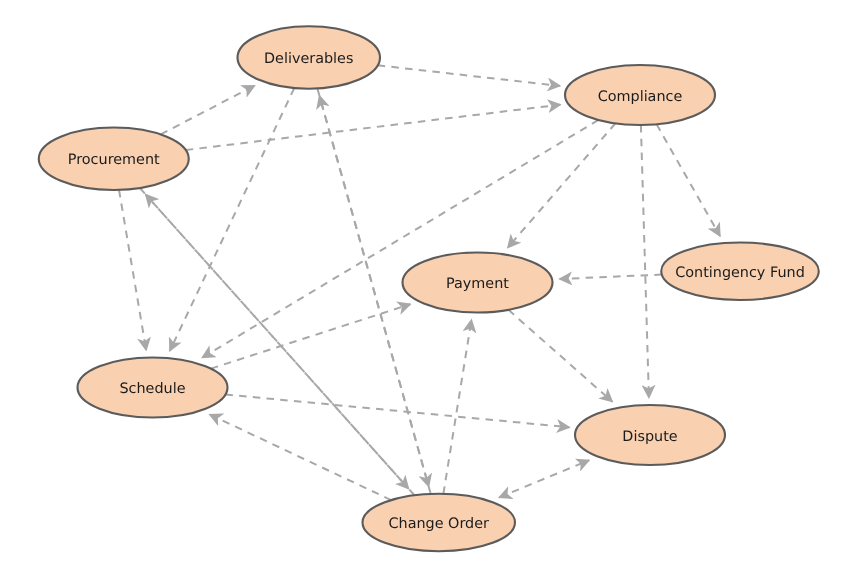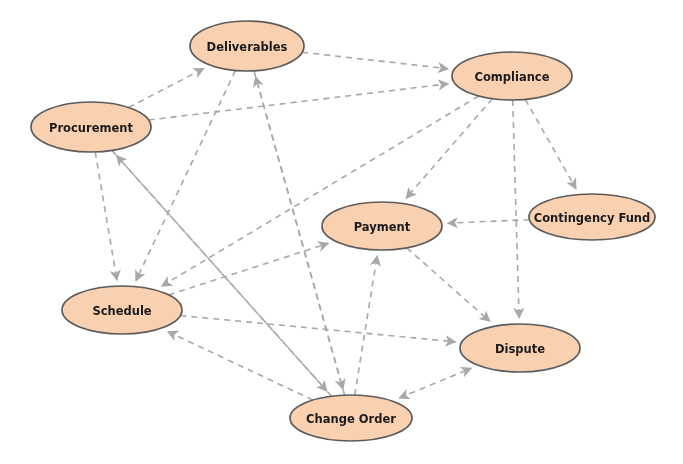--- a/index.html
+++ b/index.html
@@ -11,21 +11,20 @@
     width: 683px;
     height: 464px;
     font-family: "DejaVu Sans", sans-serif;
     overflow: hidden;
   }
   #diagram-root {
     position: relative;
     width: 543px;
     height: 464px;
     background: #ffffff;
-    font-weight: bold;
   }
   svg#graph {
     display: block;
     width: 683px;
     height: 464px;
   }
   .edge-path {
     fill: none;
     stroke: #a8a8a8;
     stroke-width: 1.6;

